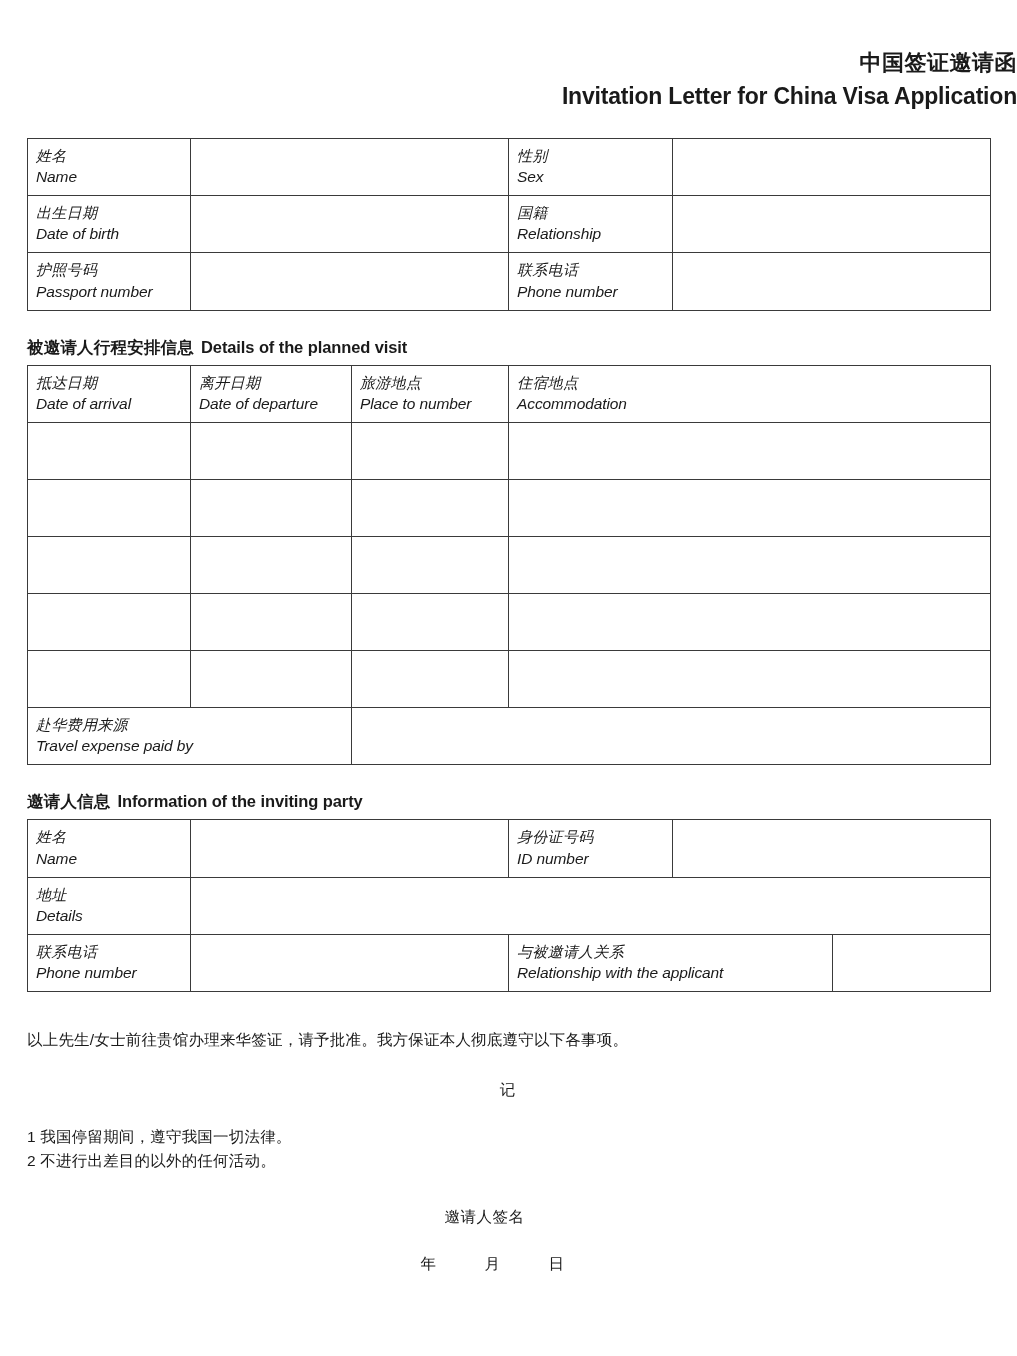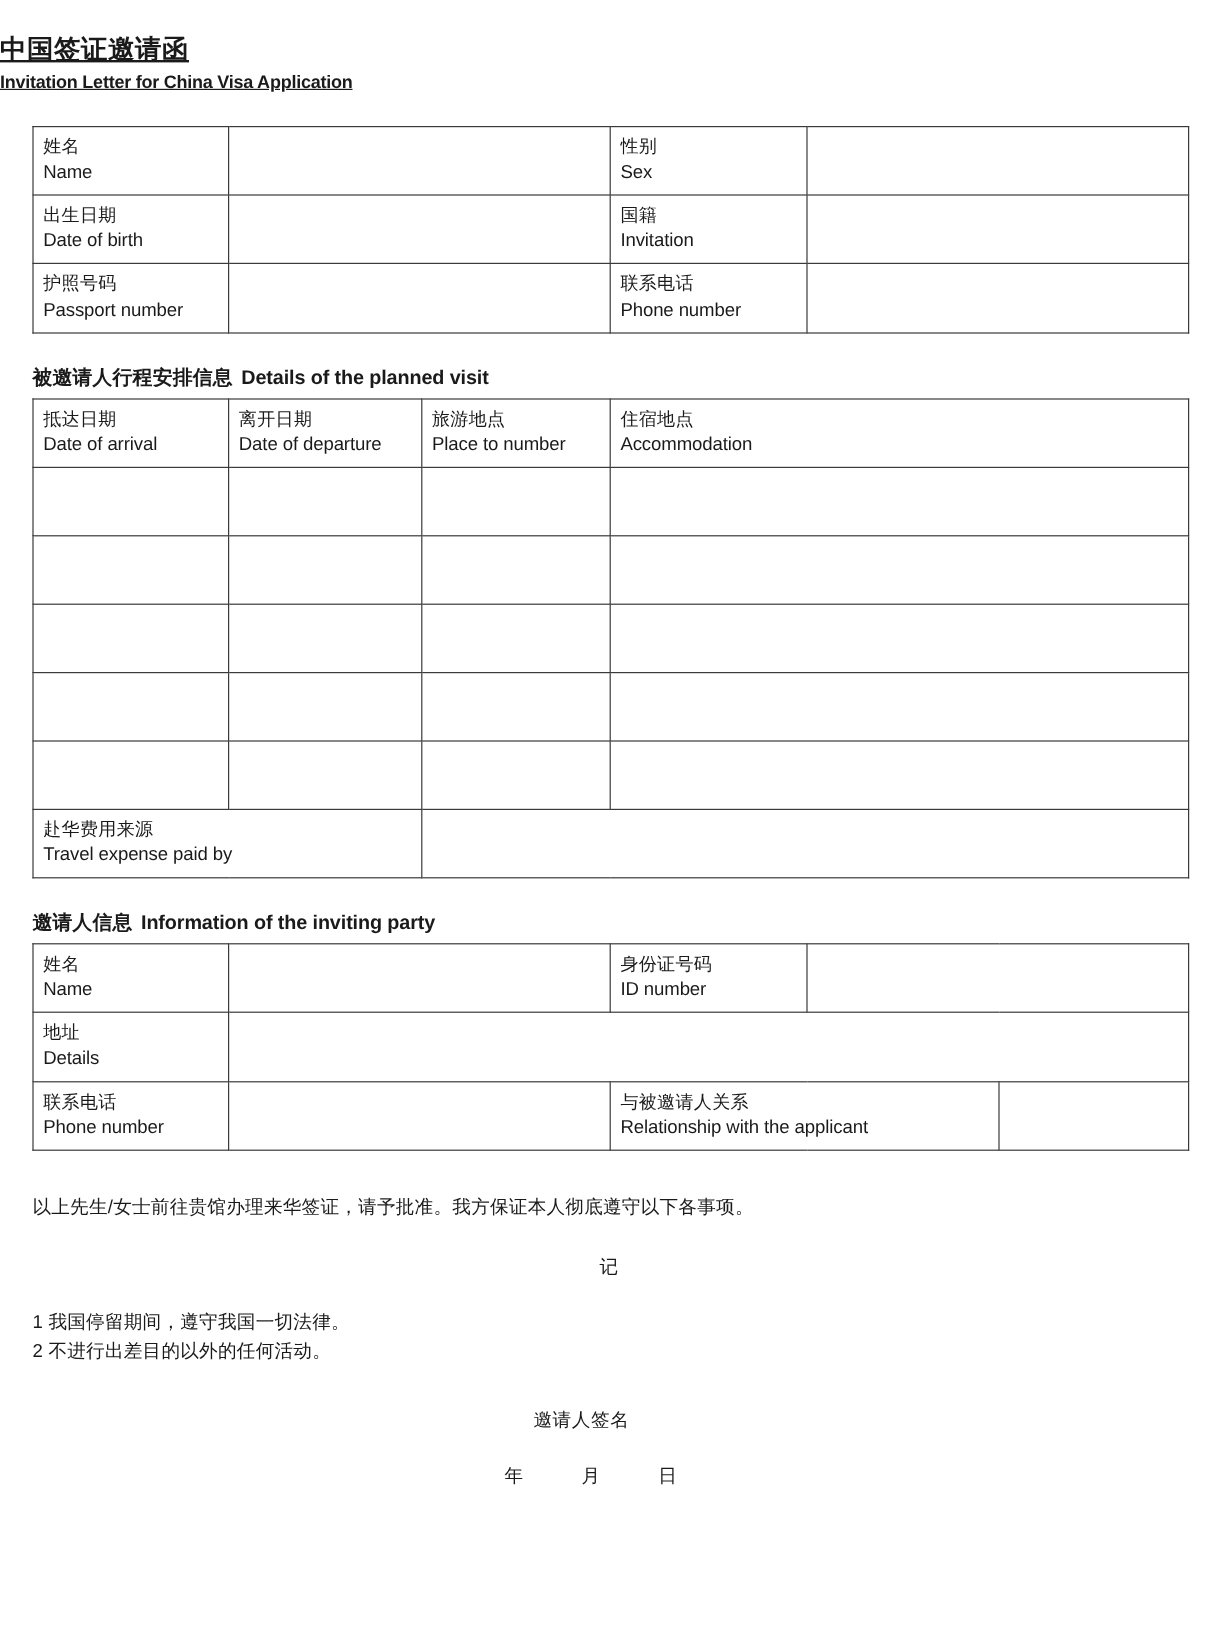--- a/index.html
+++ b/index.html
@@ -19,32 +19,31 @@
     position: relative;
     width: 1017px;
     height: 1356px;
     box-sizing: border-box;
     padding: 0;
     overflow: hidden;
   }
 
   
   .title-block {
-    padding-top: 26px;
-    text-align: left;
-    text-decoration: underline;
+    padding-top: 48px;
+    text-align: right;
   }
   .title-cn {
     font-size: 22px;
     font-weight: bold;
     letter-spacing: 0.5px;
     line-height: 1.35;
   }
   .title-en {
-    font-size: 15px;
+    font-size: 23px;
     font-weight: bold;
     letter-spacing: -0.2px;
     line-height: 1.4;
     margin-top: 2px;
   }
 
   
   .section-heading {
     font-size: 16.5px;
     font-weight: bold;
@@ -56,20 +55,21 @@
   .section-heading .en { margin-left: 7px; }
 
   .spacer-before-section { height: 26px; }
 
   
   table.grid {
     border-collapse: collapse;
     margin-left: 27px;
     width: 963px;
     table-layout: fixed;
+    font-style: italic;
   }
   table.grid td {
     border: 1.3px solid #3a3a3a;
     padding: 6px 8px 7px 8px;
     vertical-align: top;
     font-size: 15.5px;
     line-height: 1.42;
     height: 46px;
     box-sizing: border-box;
     background: #ffffff;
@@ -163,21 +163,21 @@
         <td class="blank"></td>
       </tr>
       <tr>
         <td class="label">
           <span class="cn">出生日期</span>
           <span class="en">Date of birth</span>
         </td>
         <td class="blank"></td>
         <td class="label">
           <span class="cn">国籍</span>
-          <span class="en">Invitation</span>
+          <span class="en">Relationship</span>
         </td>
         <td class="blank"></td>
       </tr>
       <tr>
         <td class="label">
           <span class="cn">护照号码</span>
           <span class="en">Passport number</span>
         </td>
         <td class="blank"></td>
         <td class="label">

